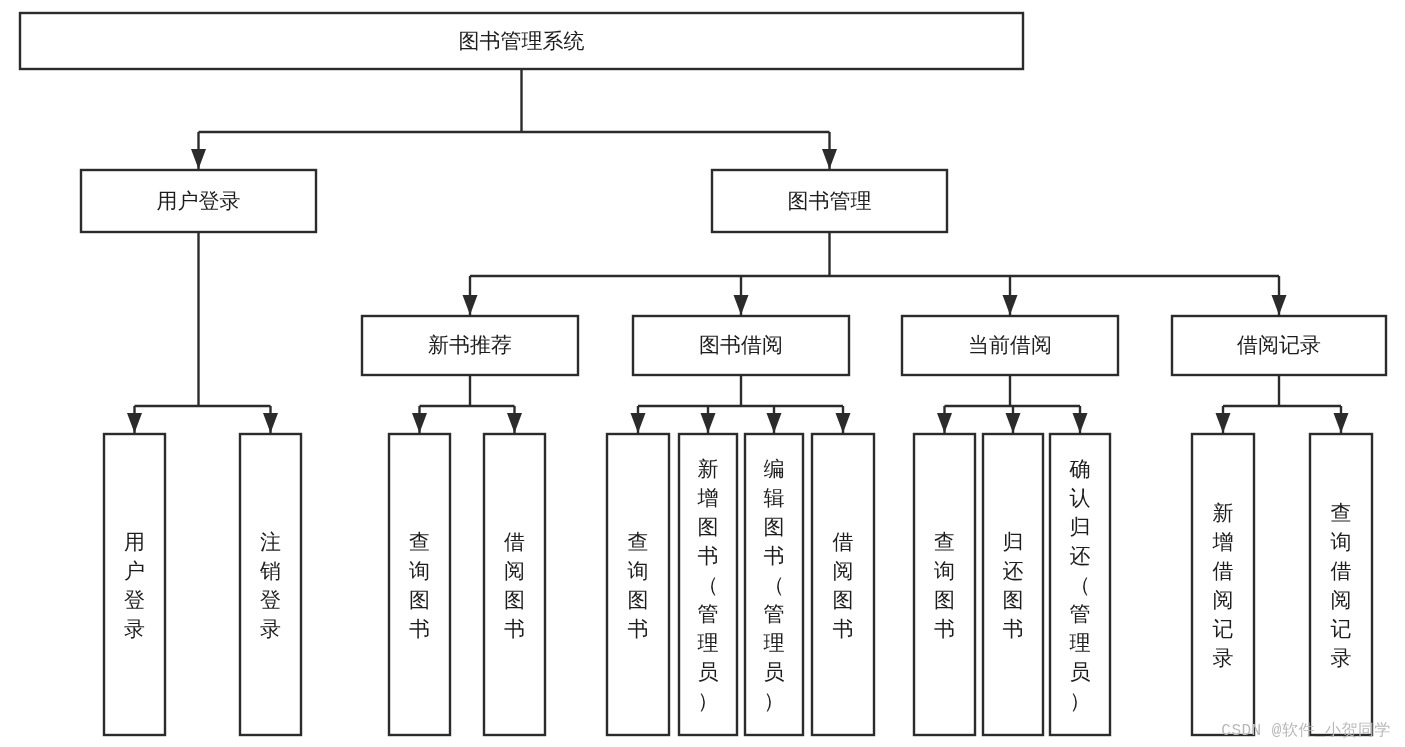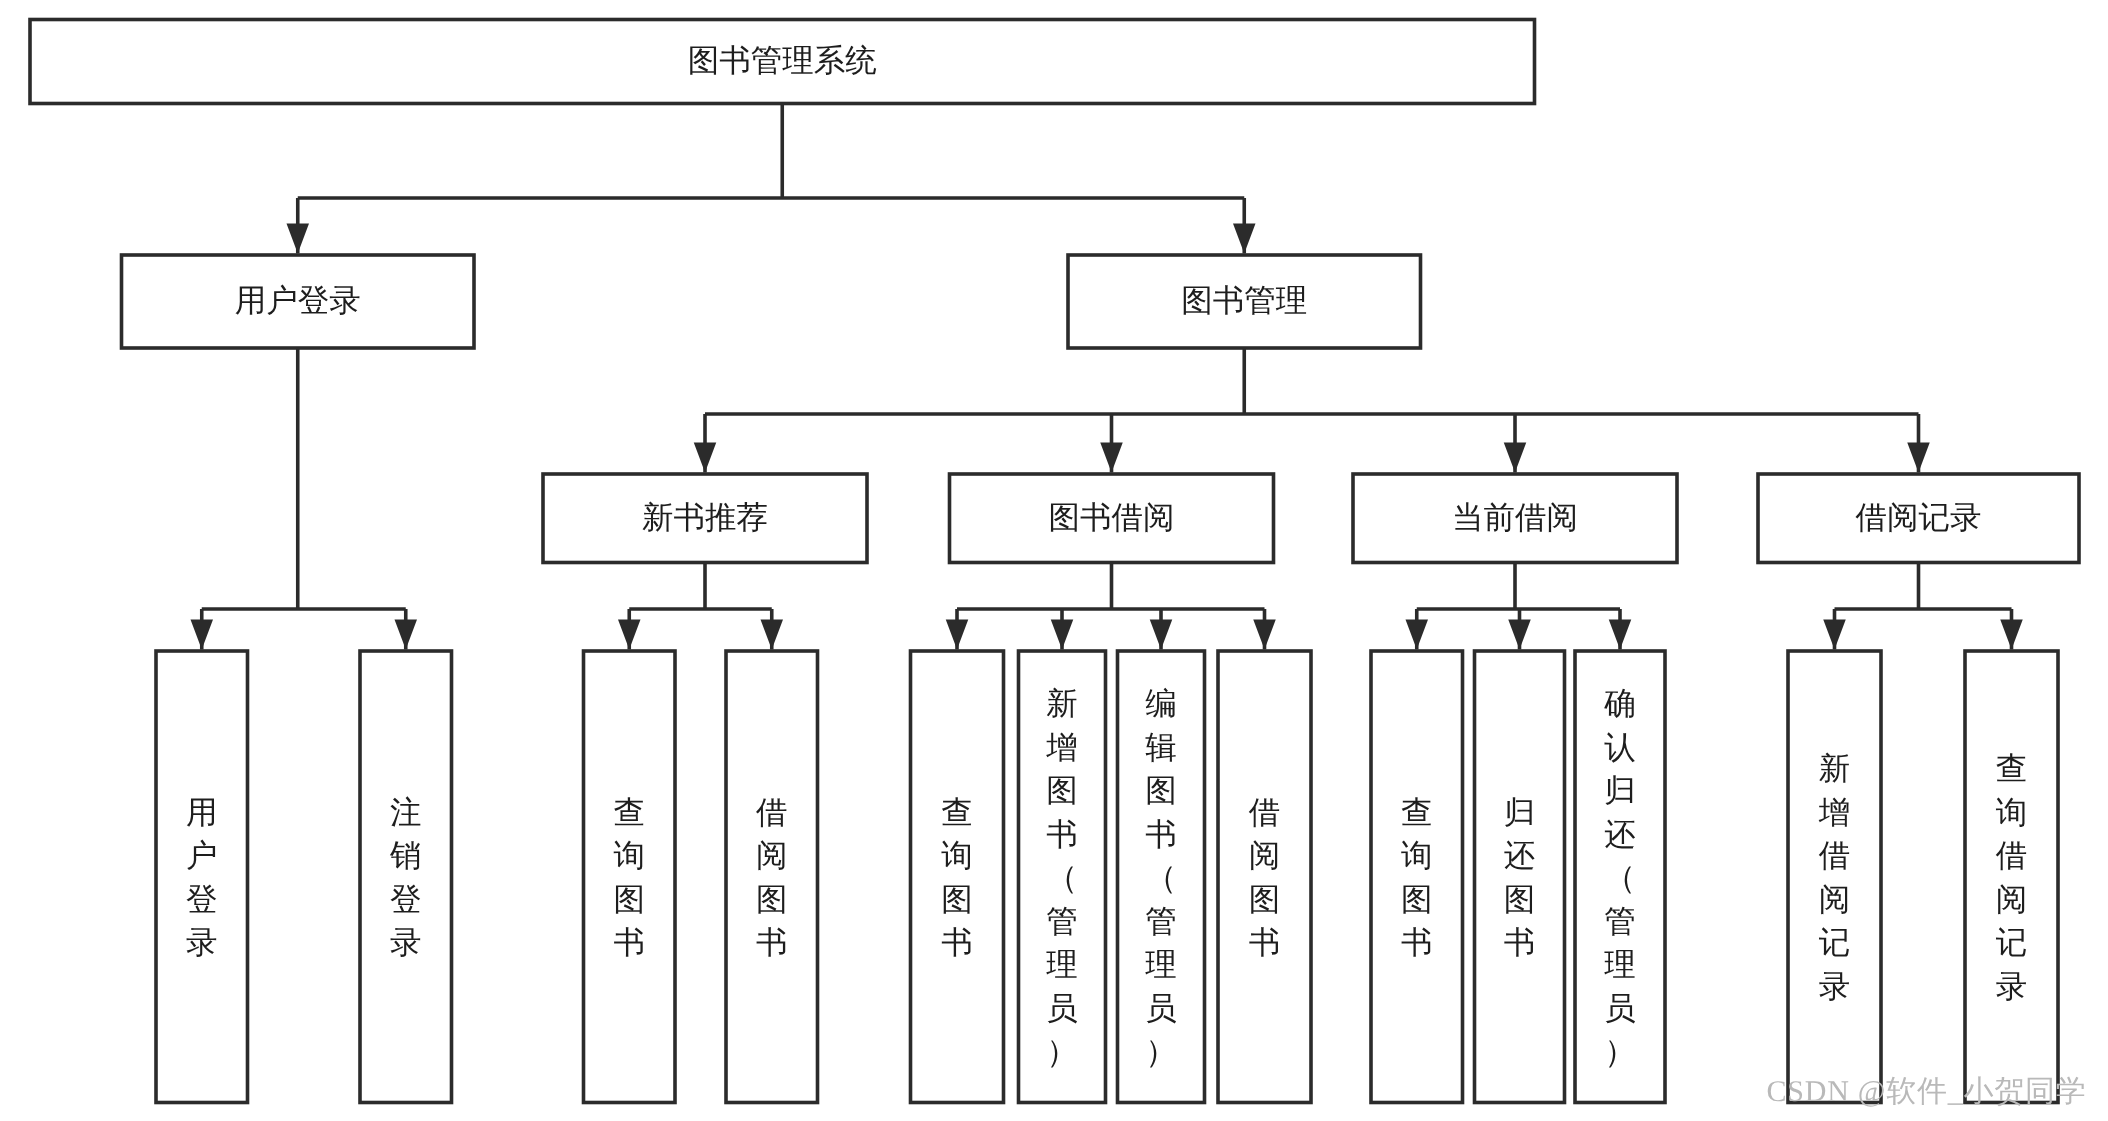--- a/index.html
+++ b/index.html
@@ -51,22 +51,22 @@
   .node-label-v {
     font-family: "Liberation Sans", "DejaVu Sans", sans-serif;
     font-size: 21px;
     fill: #1d1d1d;
     text-anchor: middle;
   }
   .watermark {
     position: absolute;
     right: 14px;
     bottom: 6px;
-    font-family: Liberation Serif, serif;
-    font-size: 20px;
+    font-family: Liberation Mono, monospace;
+    font-size: 16px;
     color: #b9b9b9;
     letter-spacing: 0.5px;
     white-space: nowrap;
     user-select: none;
   }
 </style>
 </head>
 <body>
 
 <div id="diagram-root">

